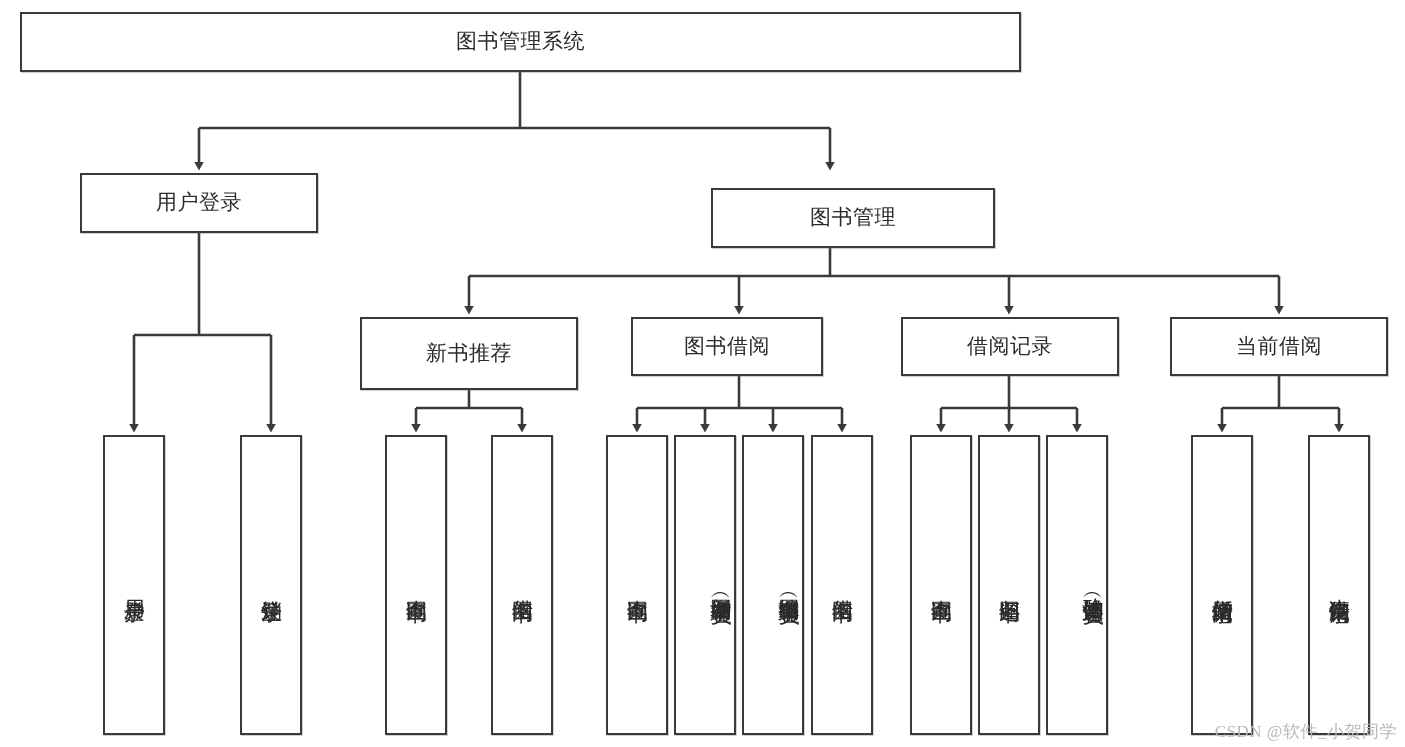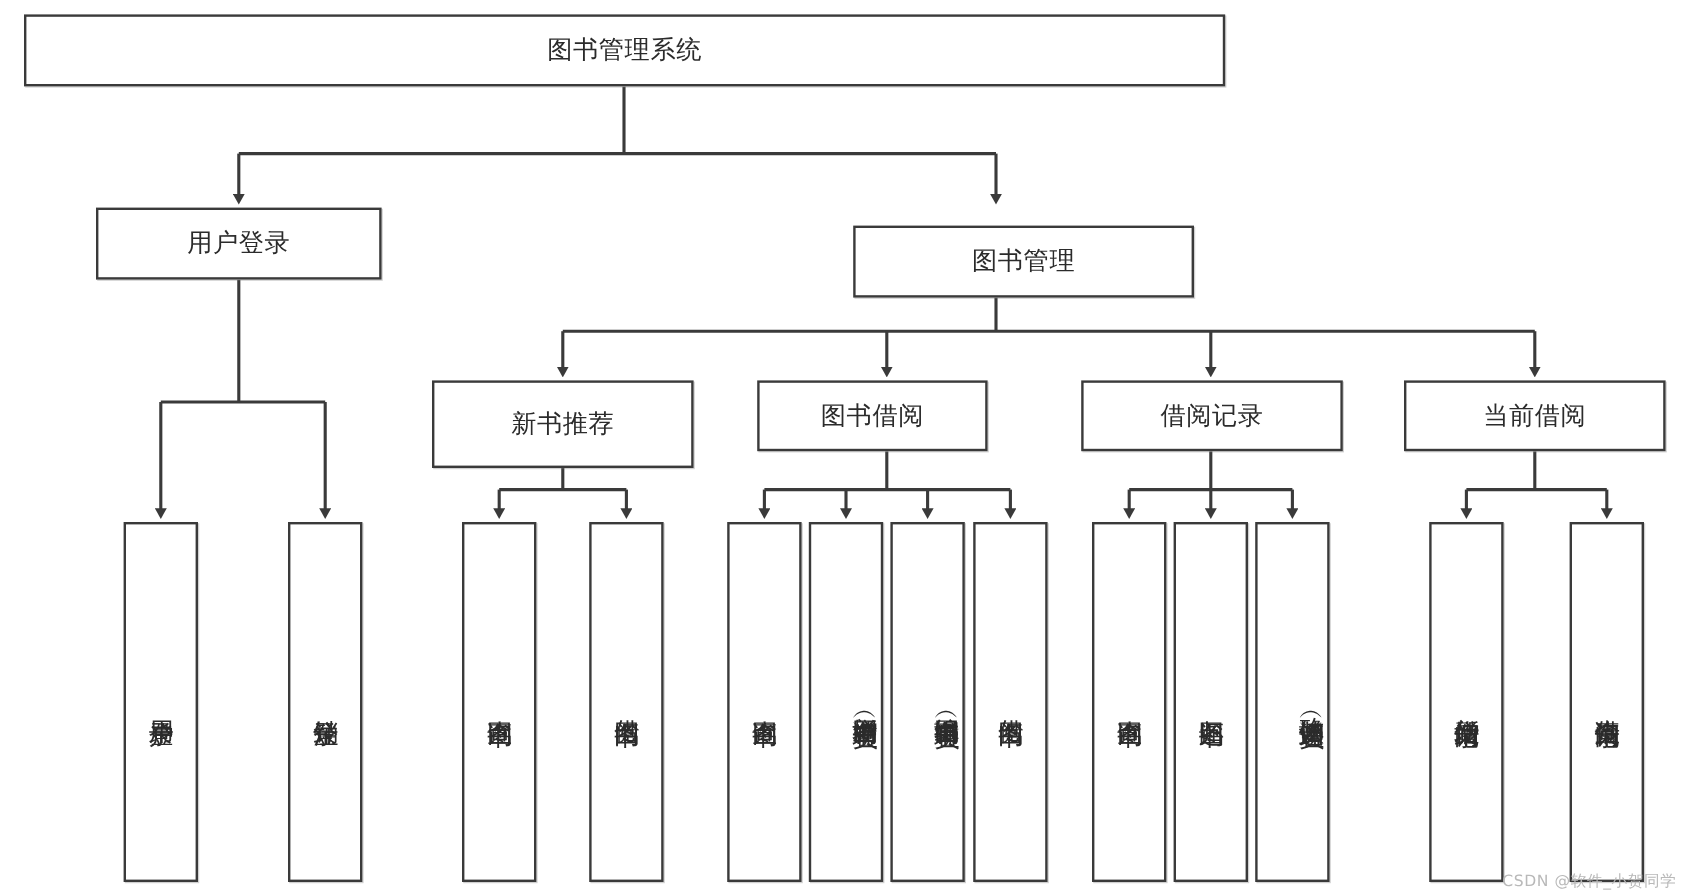--- a/index.html
+++ b/index.html
@@ -50,24 +50,25 @@
     align-items: flex-start;
     justify-content: center;
   }
   .node-v.center-v {
     align-items: center;
   }
   .watermark {
     position: absolute;
     right: 8px;
     bottom: 4px;
-    font-size: 13px;
+    font-size: 17px;
     color: #b9b9b9;
     white-space: nowrap;
     letter-spacing: 0.5px;
+    font-family: Liberation Serif, serif;
   }
 </style>
 </head>
 <body>
 
 <div id="canvas">
 
   <svg id="wires" viewBox="0 0 1405 747" xmlns="http://www.w3.org/2000/svg">
     <defs>
       <marker id="arrow" markerWidth="9" markerHeight="10" refX="1.5" refY="5" orient="auto" markerUnits="userSpaceOnUse">

